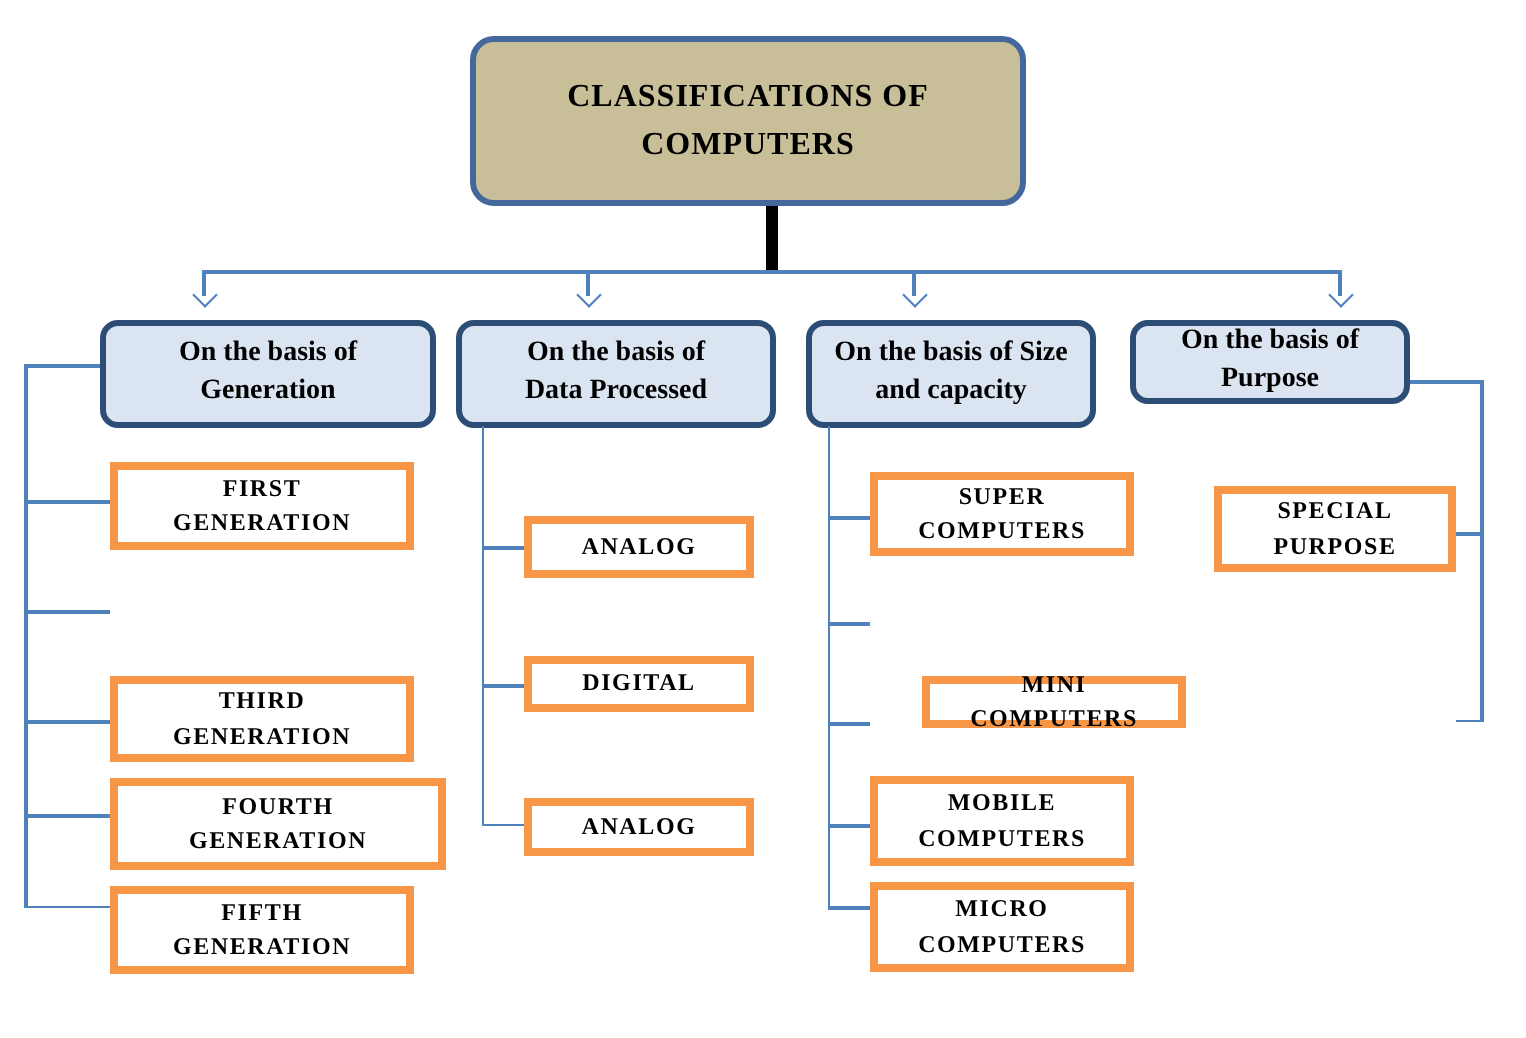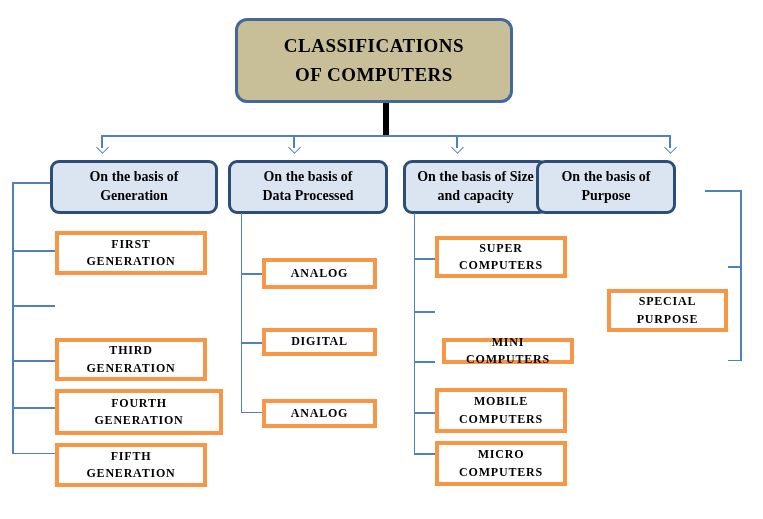--- a/index.html
+++ b/index.html
@@ -17,21 +17,21 @@
   }
   .node {
     position:absolute; box-sizing:border-box;
     display:flex; align-items:center; justify-content:center;
     text-align:center; font-weight:bold;
   }
   .node > span { display:block; }
   .root {
     background:var(--root-fill,#c8bf98);
     border:3px solid var(--root-border,#44679c);
-    border-radius:12px; font-size:19px; letter-spacing:0.5px; line-height:1.5;
+    border-radius:12px; font-size:16px; letter-spacing:0.5px; line-height:1.5;
   }
   .root > span { max-width:200px; }
   .cat {
     background:var(--category-fill,#dbe5f1);
     border:3px solid var(--category-border,#2b4d76);
     border-radius:9px; font-size:14px; line-height:1.35;
   }
   .cat > span { max-width:120px; }
   .child {
     background:#ffffff;
@@ -66,21 +66,21 @@
 
   <div class="node cat" style="left:50px;top:160px;width:168px;height:54px;">
     <span>On the basis of Generation</span>
   </div>
   <div class="node cat" style="left:228px;top:160px;width:160px;height:54px;">
     <span>On the basis of Data Processed</span>
   </div>
   <div class="node cat" style="left:403px;top:160px;width:145px;height:54px;">
     <span>On the basis of Size and capacity</span>
   </div>
-  <div class="node cat" style="left:536px;top:160px;width:140px;height:54px;text-align:center;">
+  <div class="node cat" style="left:565px;top:160px;width:140px;height:42px;text-align:center;">
     <span>On the basis of Purpose</span>
   </div>
 
   <div class="line" style="left:12px;top:182px;width:38px;height:1.5px;"></div>
   <div class="line" style="left:12px;top:182px;width:1.5px;height:272px;"></div>
   <div class="line" style="left:12px;top:250px;width:43px;height:1.5px;"></div>
   <div class="line" style="left:12px;top:305px;width:43px;height:1.5px;"></div>
   <div class="line" style="left:12px;top:360px;width:43px;height:1.5px;"></div>
   <div class="line" style="left:12px;top:407px;width:43px;height:1.5px;"></div>
   <div class="line" style="left:12px;top:452.5px;width:43px;height:1.5px;"></div>
@@ -121,27 +121,27 @@
   <div class="node child" style="left:262px;top:328px;width:115px;height:28px;">
     <span>DIGITAL</span>
   </div>
   <div class="node child" style="left:262px;top:399px;width:115px;height:29px;">
     <span>ANALOG</span>
   </div>
 
   <div class="node child" style="left:435px;top:236px;width:132px;height:42px;">
     <span>SUPER COMPUTERS</span>
   </div>
-  <div class="node child" style="left:442px;top:338px;width:132px;height:26px;">
+  <div class="node child" style="left:461px;top:338px;width:132px;height:26px;">
     <span>MINI COMPUTERS</span>
   </div>
   <div class="node child" style="left:435px;top:388px;width:132px;height:45px;">
     <span>MOBILE COMPUTERS</span>
   </div>
   <div class="node child" style="left:435px;top:441px;width:132px;height:45px;">
     <span>MICRO COMPUTERS</span>
   </div>
 
-  <div class="node child" style="left:607px;top:243px;width:121px;height:43px;margin-top:46px;">
+  <div class="node child" style="left:607px;top:243px;width:121px;height:43px;">
     <span>SPECIAL PURPOSE</span>
   </div>
 
 </div>
 
 </body></html>

